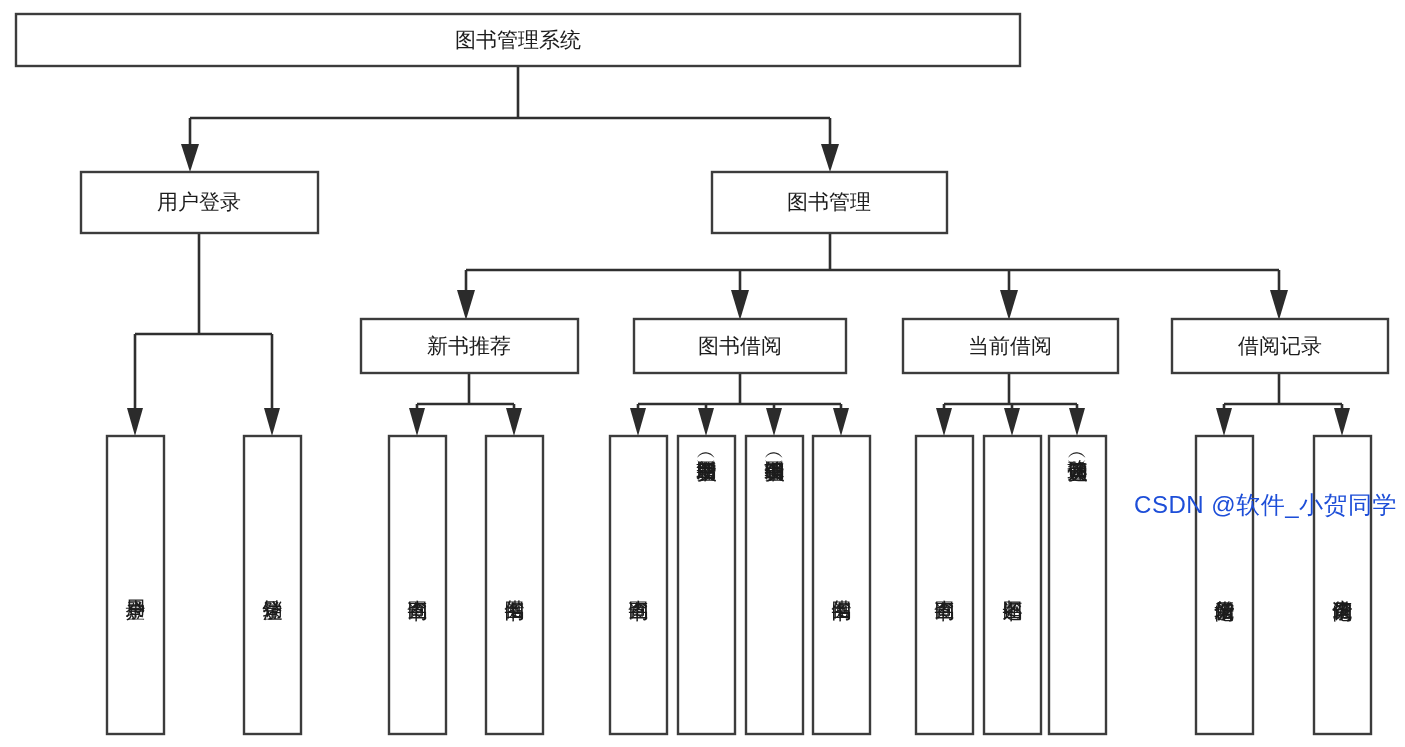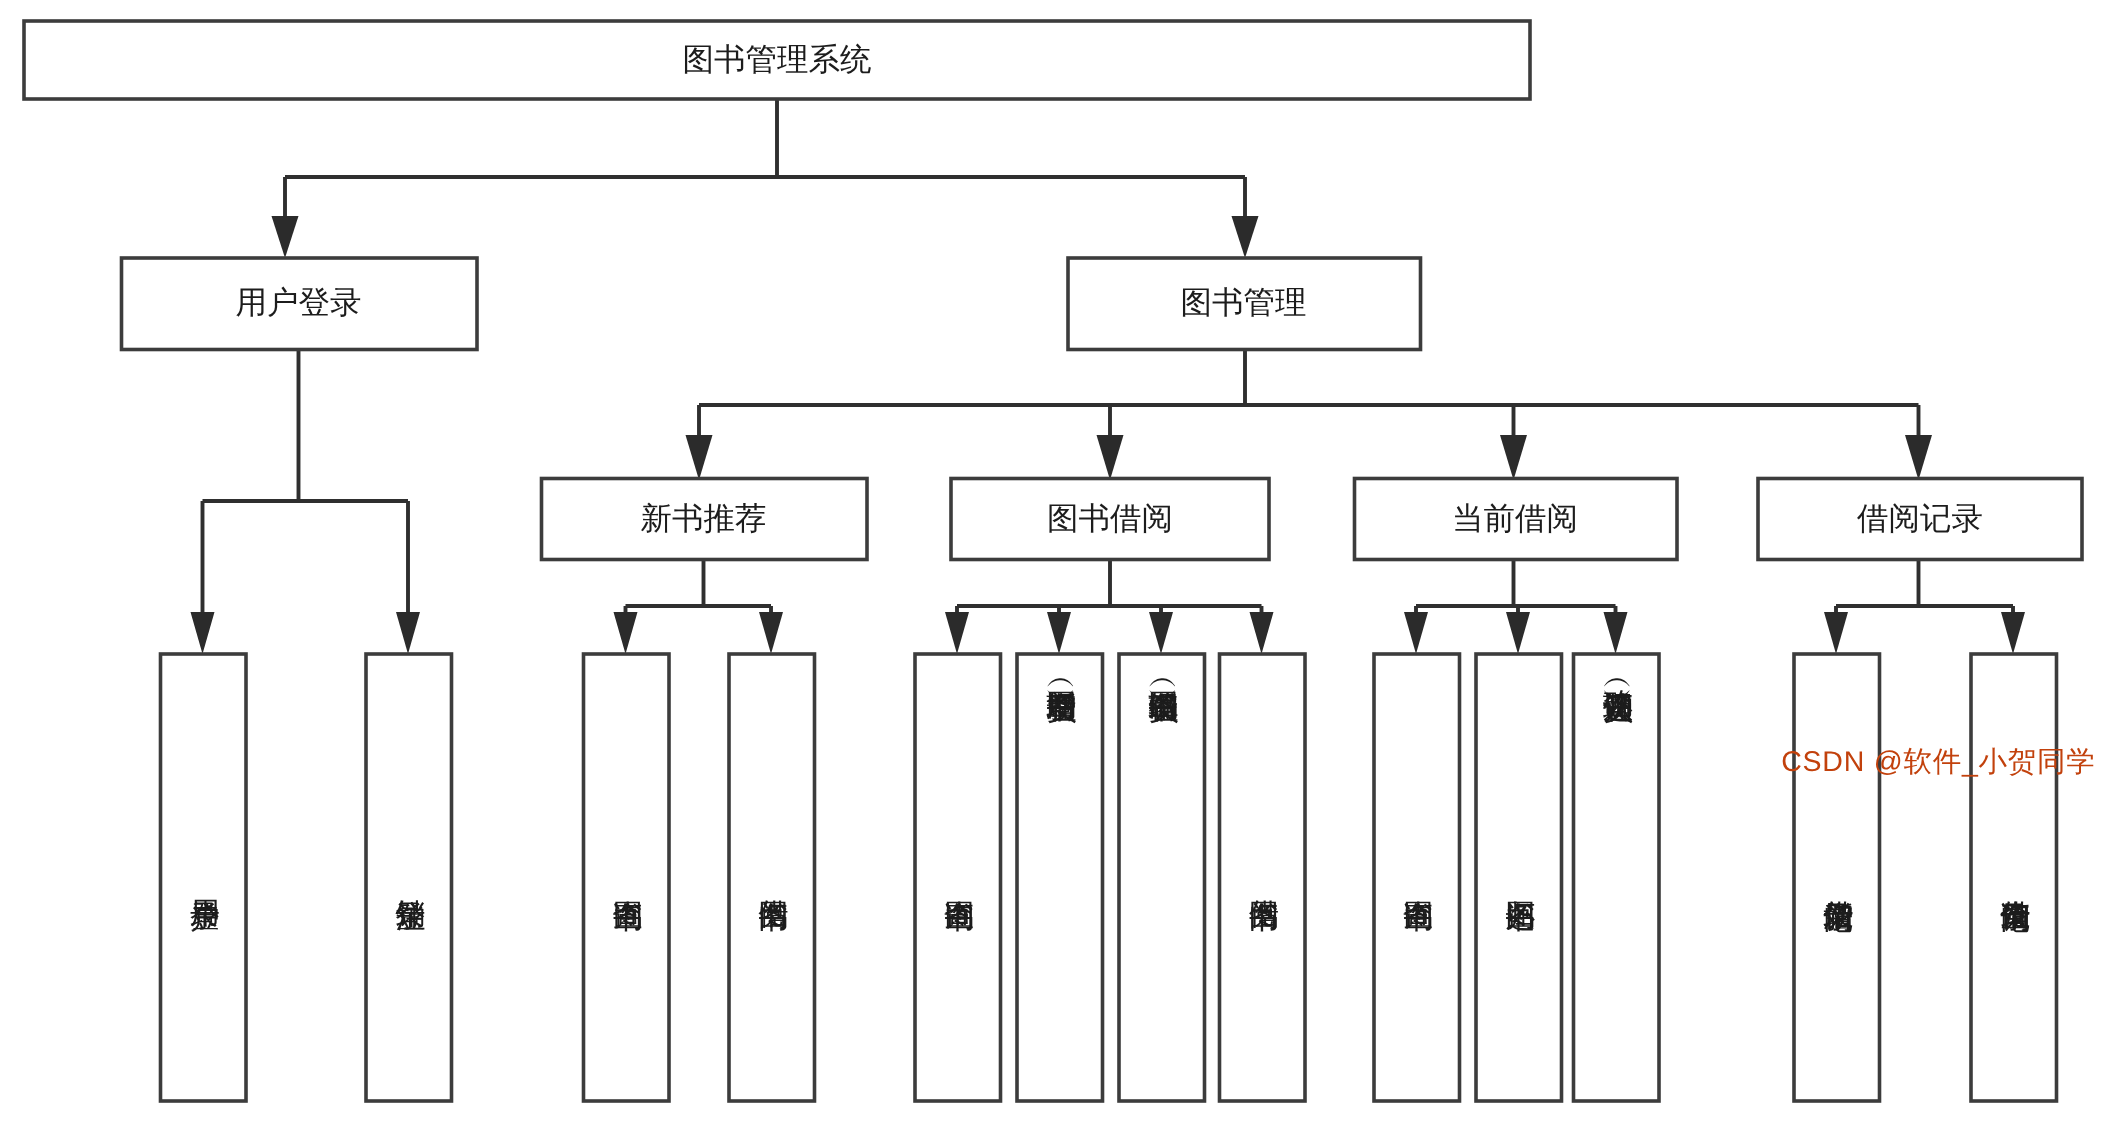--- a/index.html
+++ b/index.html
@@ -67,22 +67,22 @@
     pointer-events: none;
   }
   .leaf-label-wrap.center-v {
     align-items: center;
   }
   .watermark {
     position: absolute;
     right: 8px;
     bottom: 6px;
     font-family: "Liberation Sans", "DejaVu Sans", sans-serif;
-    font-size: 19px;
-    color: #c2410c;
+    font-size: 24px;
+    color: #1d4ed8;
     letter-spacing: 0.5px;
     white-space: nowrap;
   }
 </style>
 </head>
 <body>
 
 <div id="diagram-root">
 
   <svg class="diagram" viewBox="0 0 1405 747" xmlns="http://www.w3.org/2000/svg">

